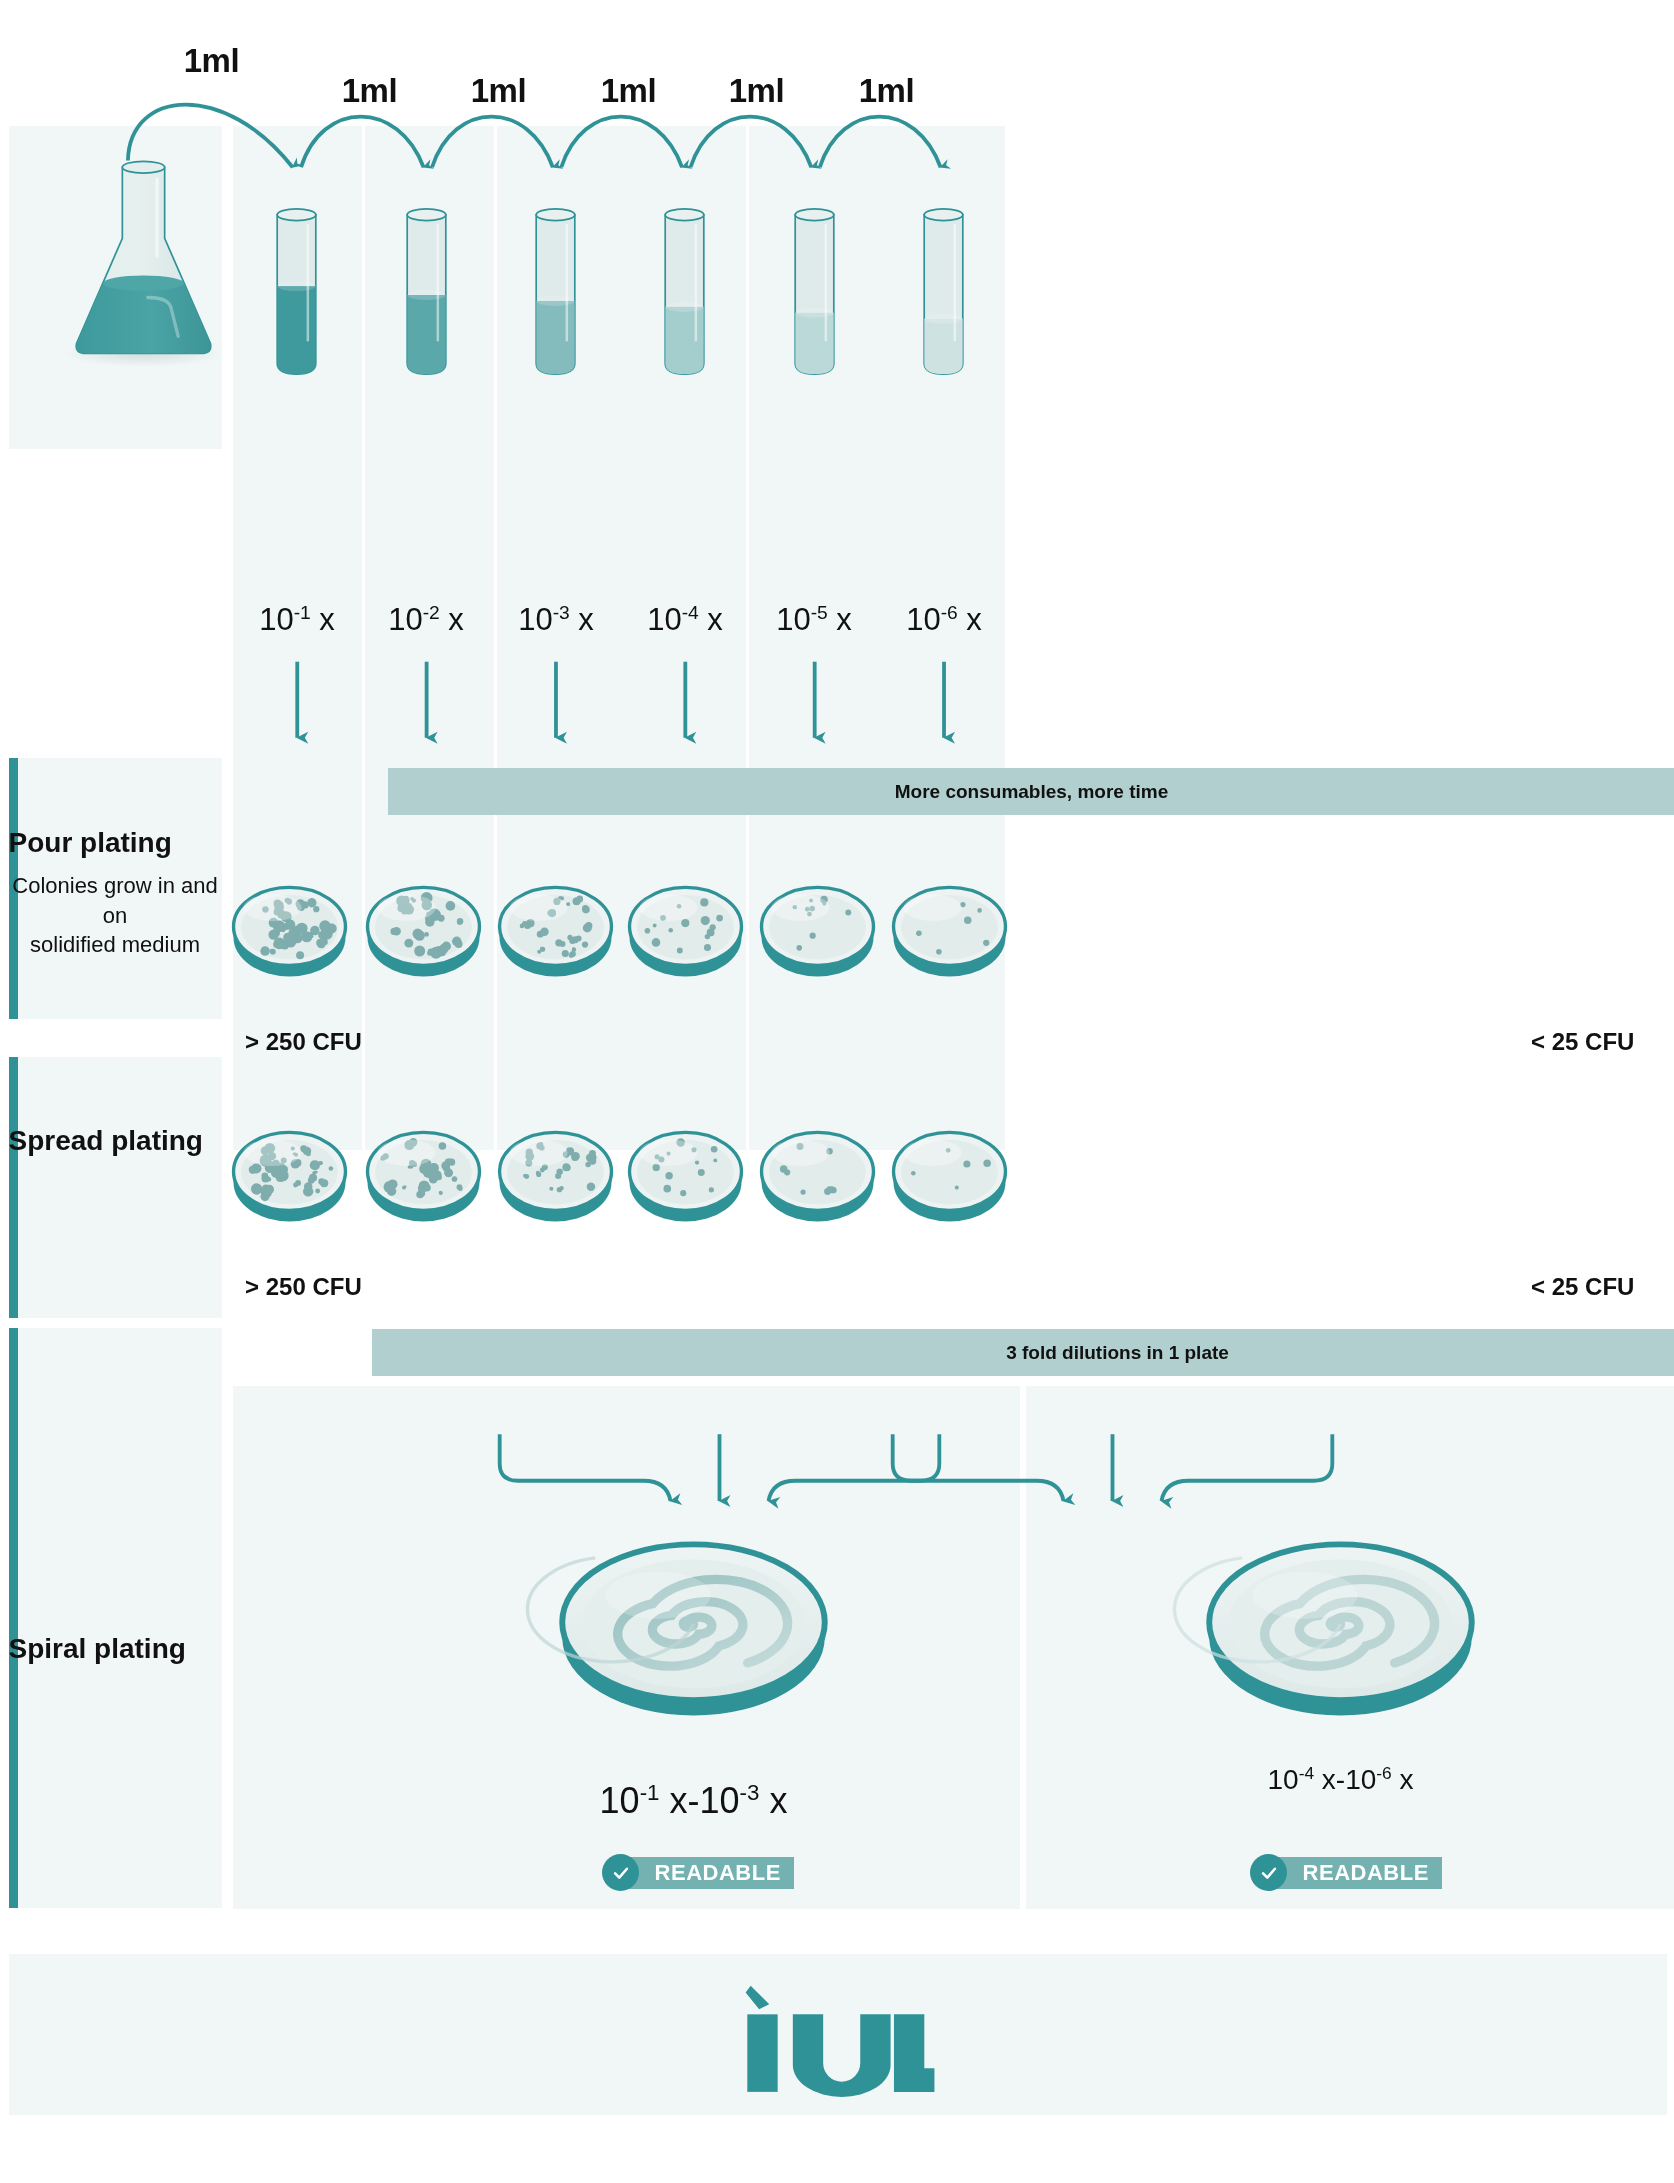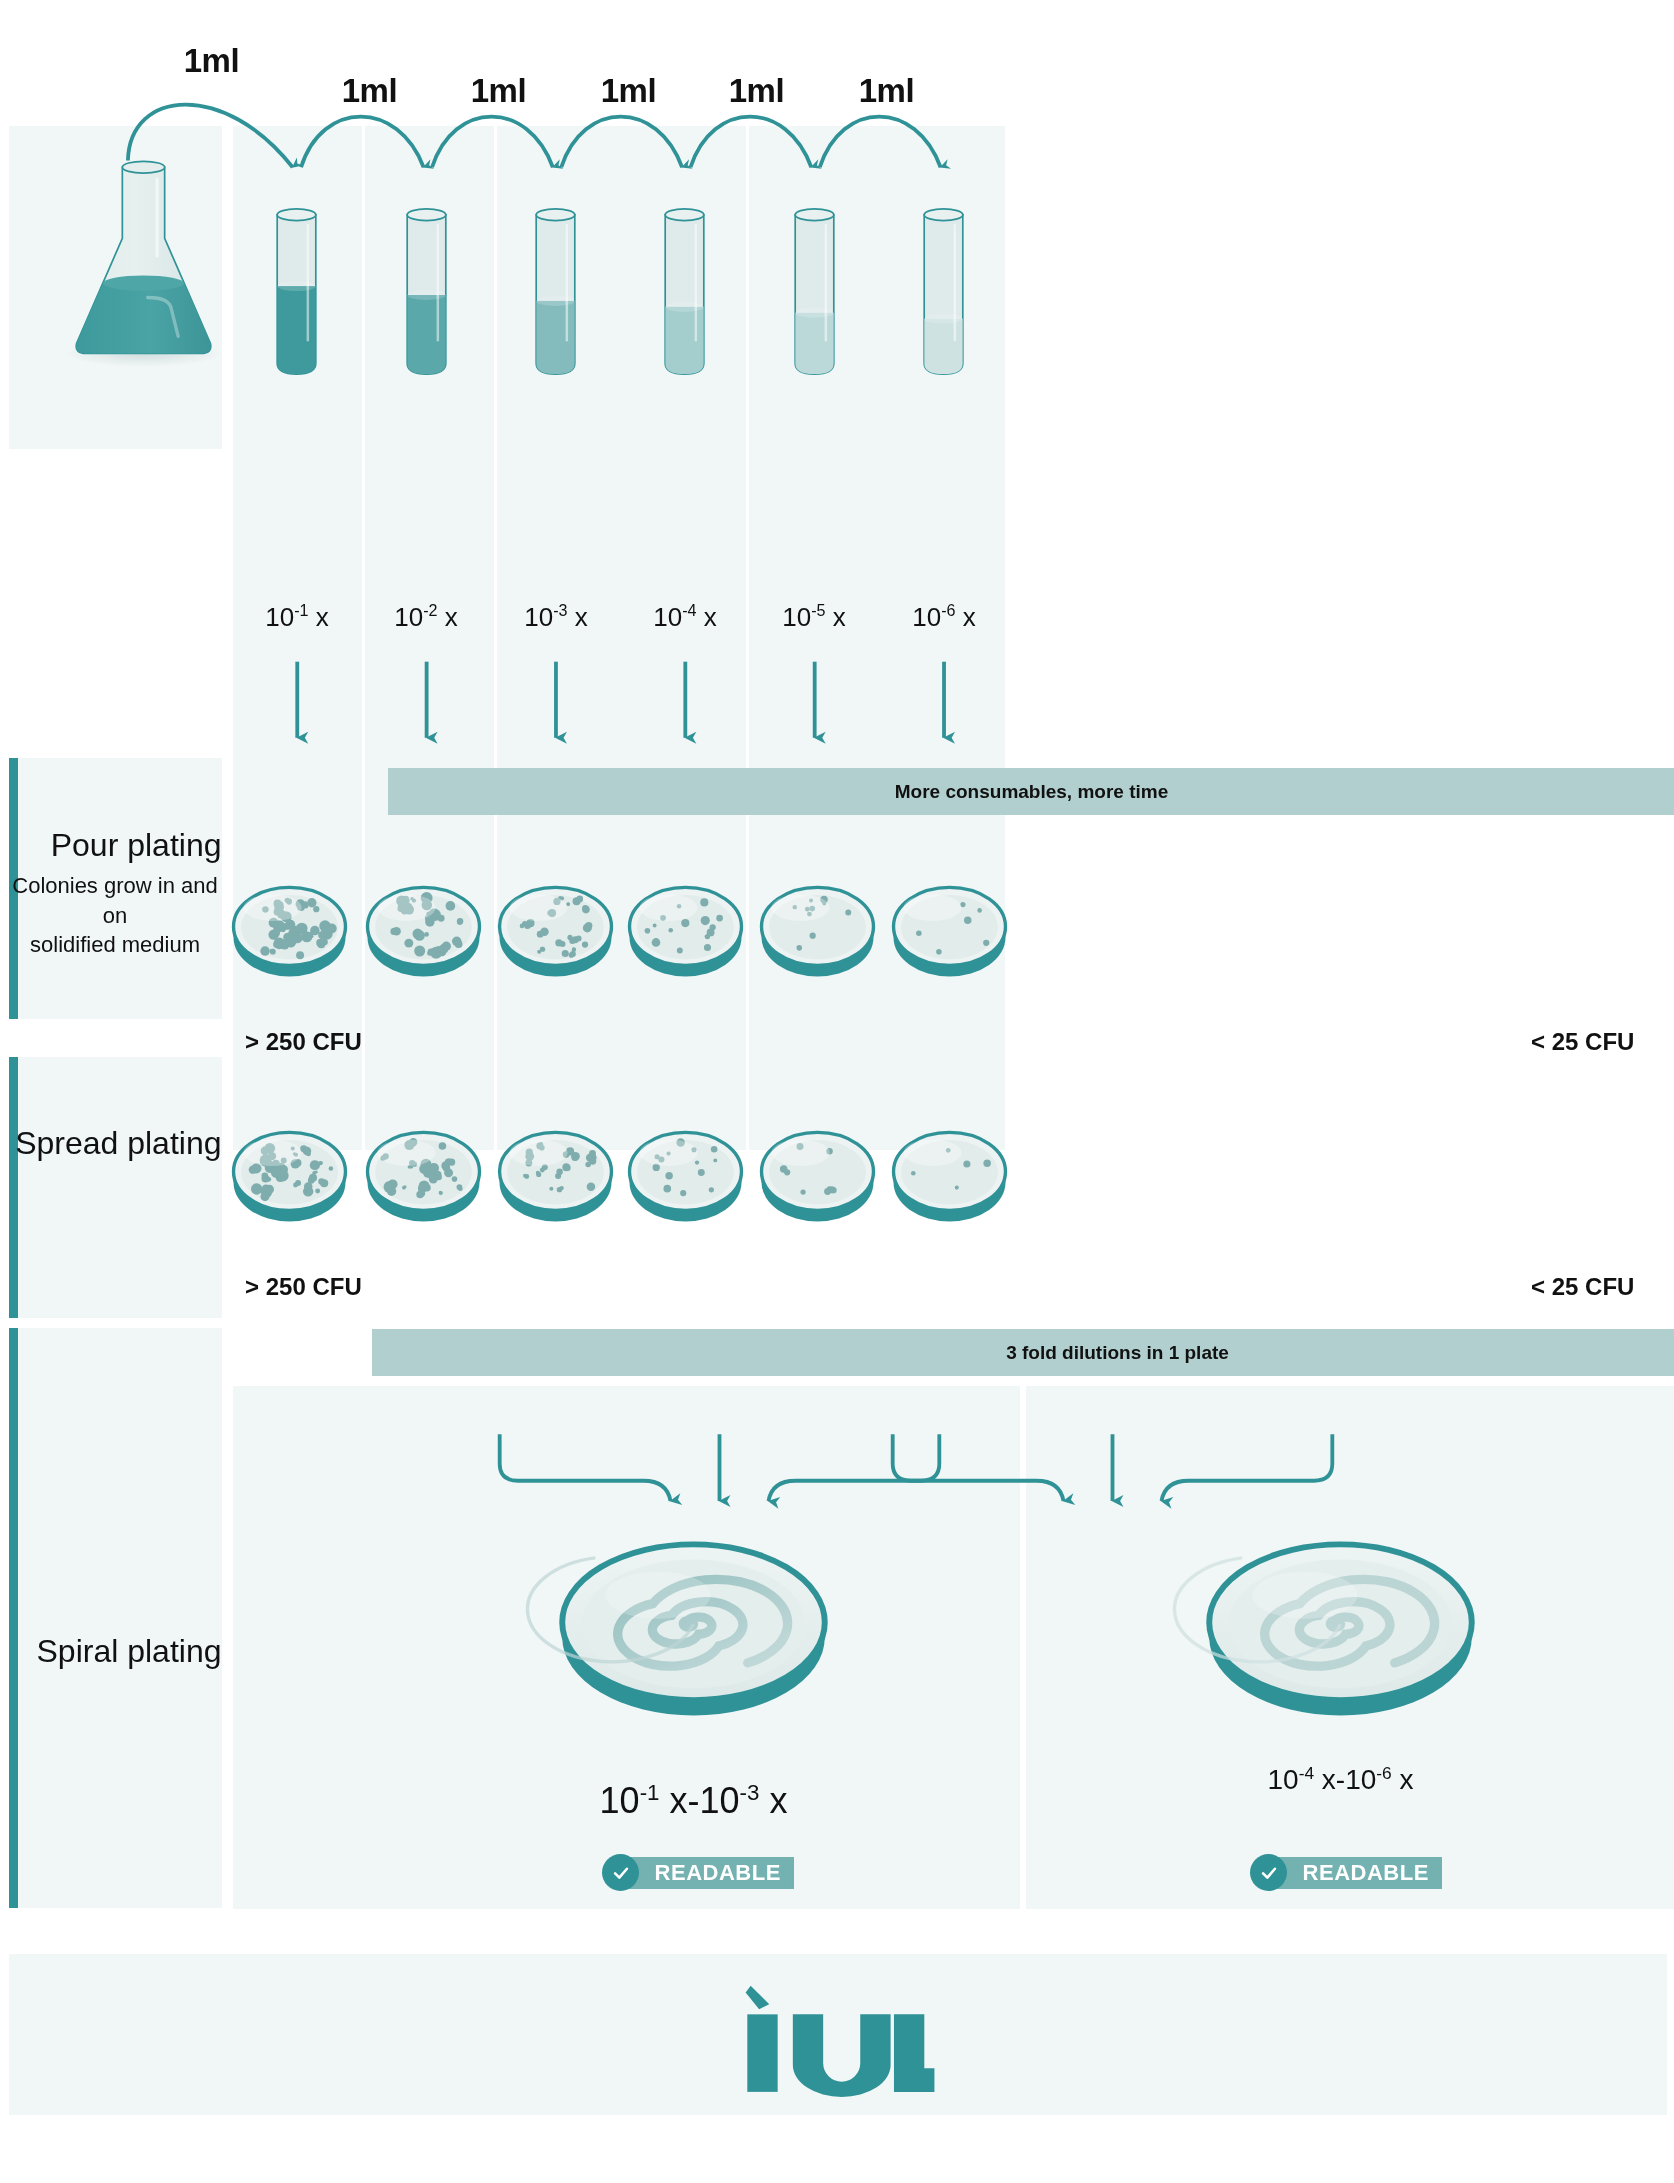--- a/index.html
+++ b/index.html
@@ -36,44 +36,44 @@
   .ml-label {
     position: absolute;
     font-size: 33px;
     font-weight: 700;
     color: #111111;
     text-align: center;
     letter-spacing: -0.4px;
   }
   .dil-label {
     position: absolute;
-    font-size: 26px;
+    font-size: 31px;
     font-weight: 400;
     color: #111111;
     text-align: center;
     white-space: nowrap;
   }
   .dil-label sup {
     font-size: 0.62em;
     vertical-align: super;
     line-height: 0;
   }
   .cfu-label {
     position: absolute;
     font-size: 24px;
     font-weight: 700;
     color: #111111;
     white-space: nowrap;
   }
   .row-title {
     position: absolute;
     width: 100%;
-    text-align: right;
-    font-size: 32px;
-    font-weight: 400;
+    text-align: left;
+    font-size: 28px;
+    font-weight: 700;
     color: #111111;
   }
   .row-sub {
     position: absolute;
     width: 100%;
     text-align: center;
     font-size: 22px;
     font-weight: 400;
     color: #111111;
     line-height: 1.35;

